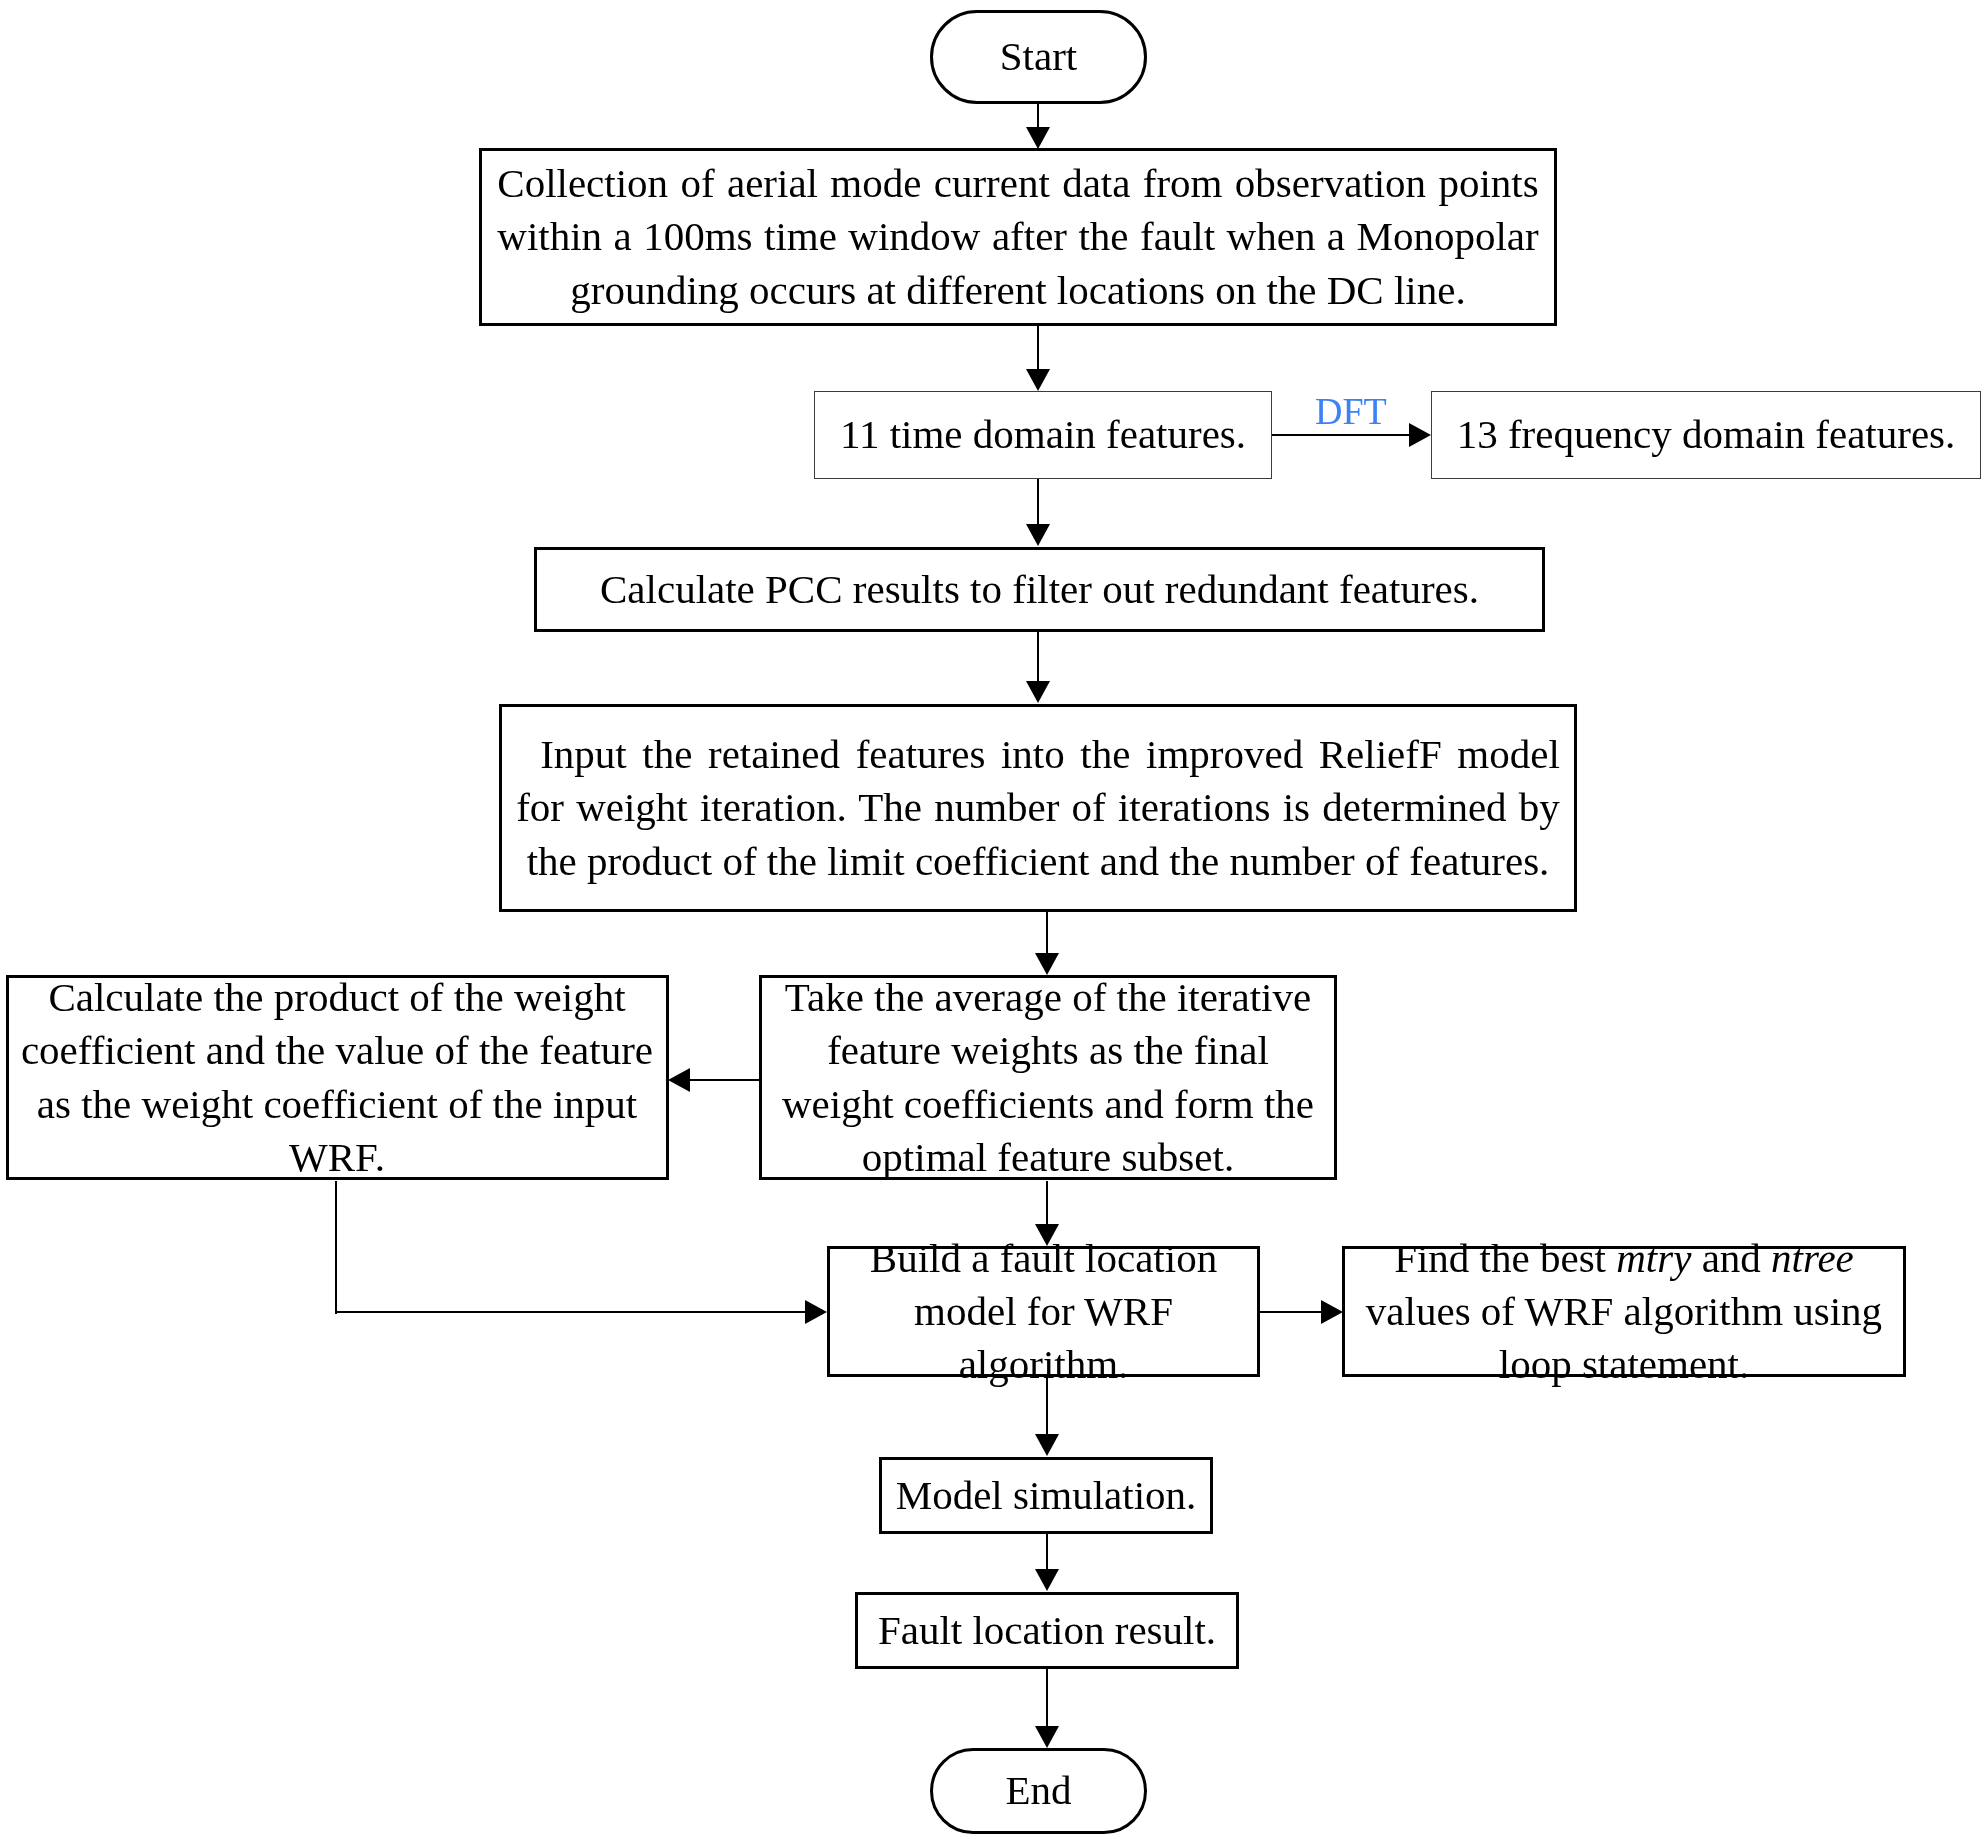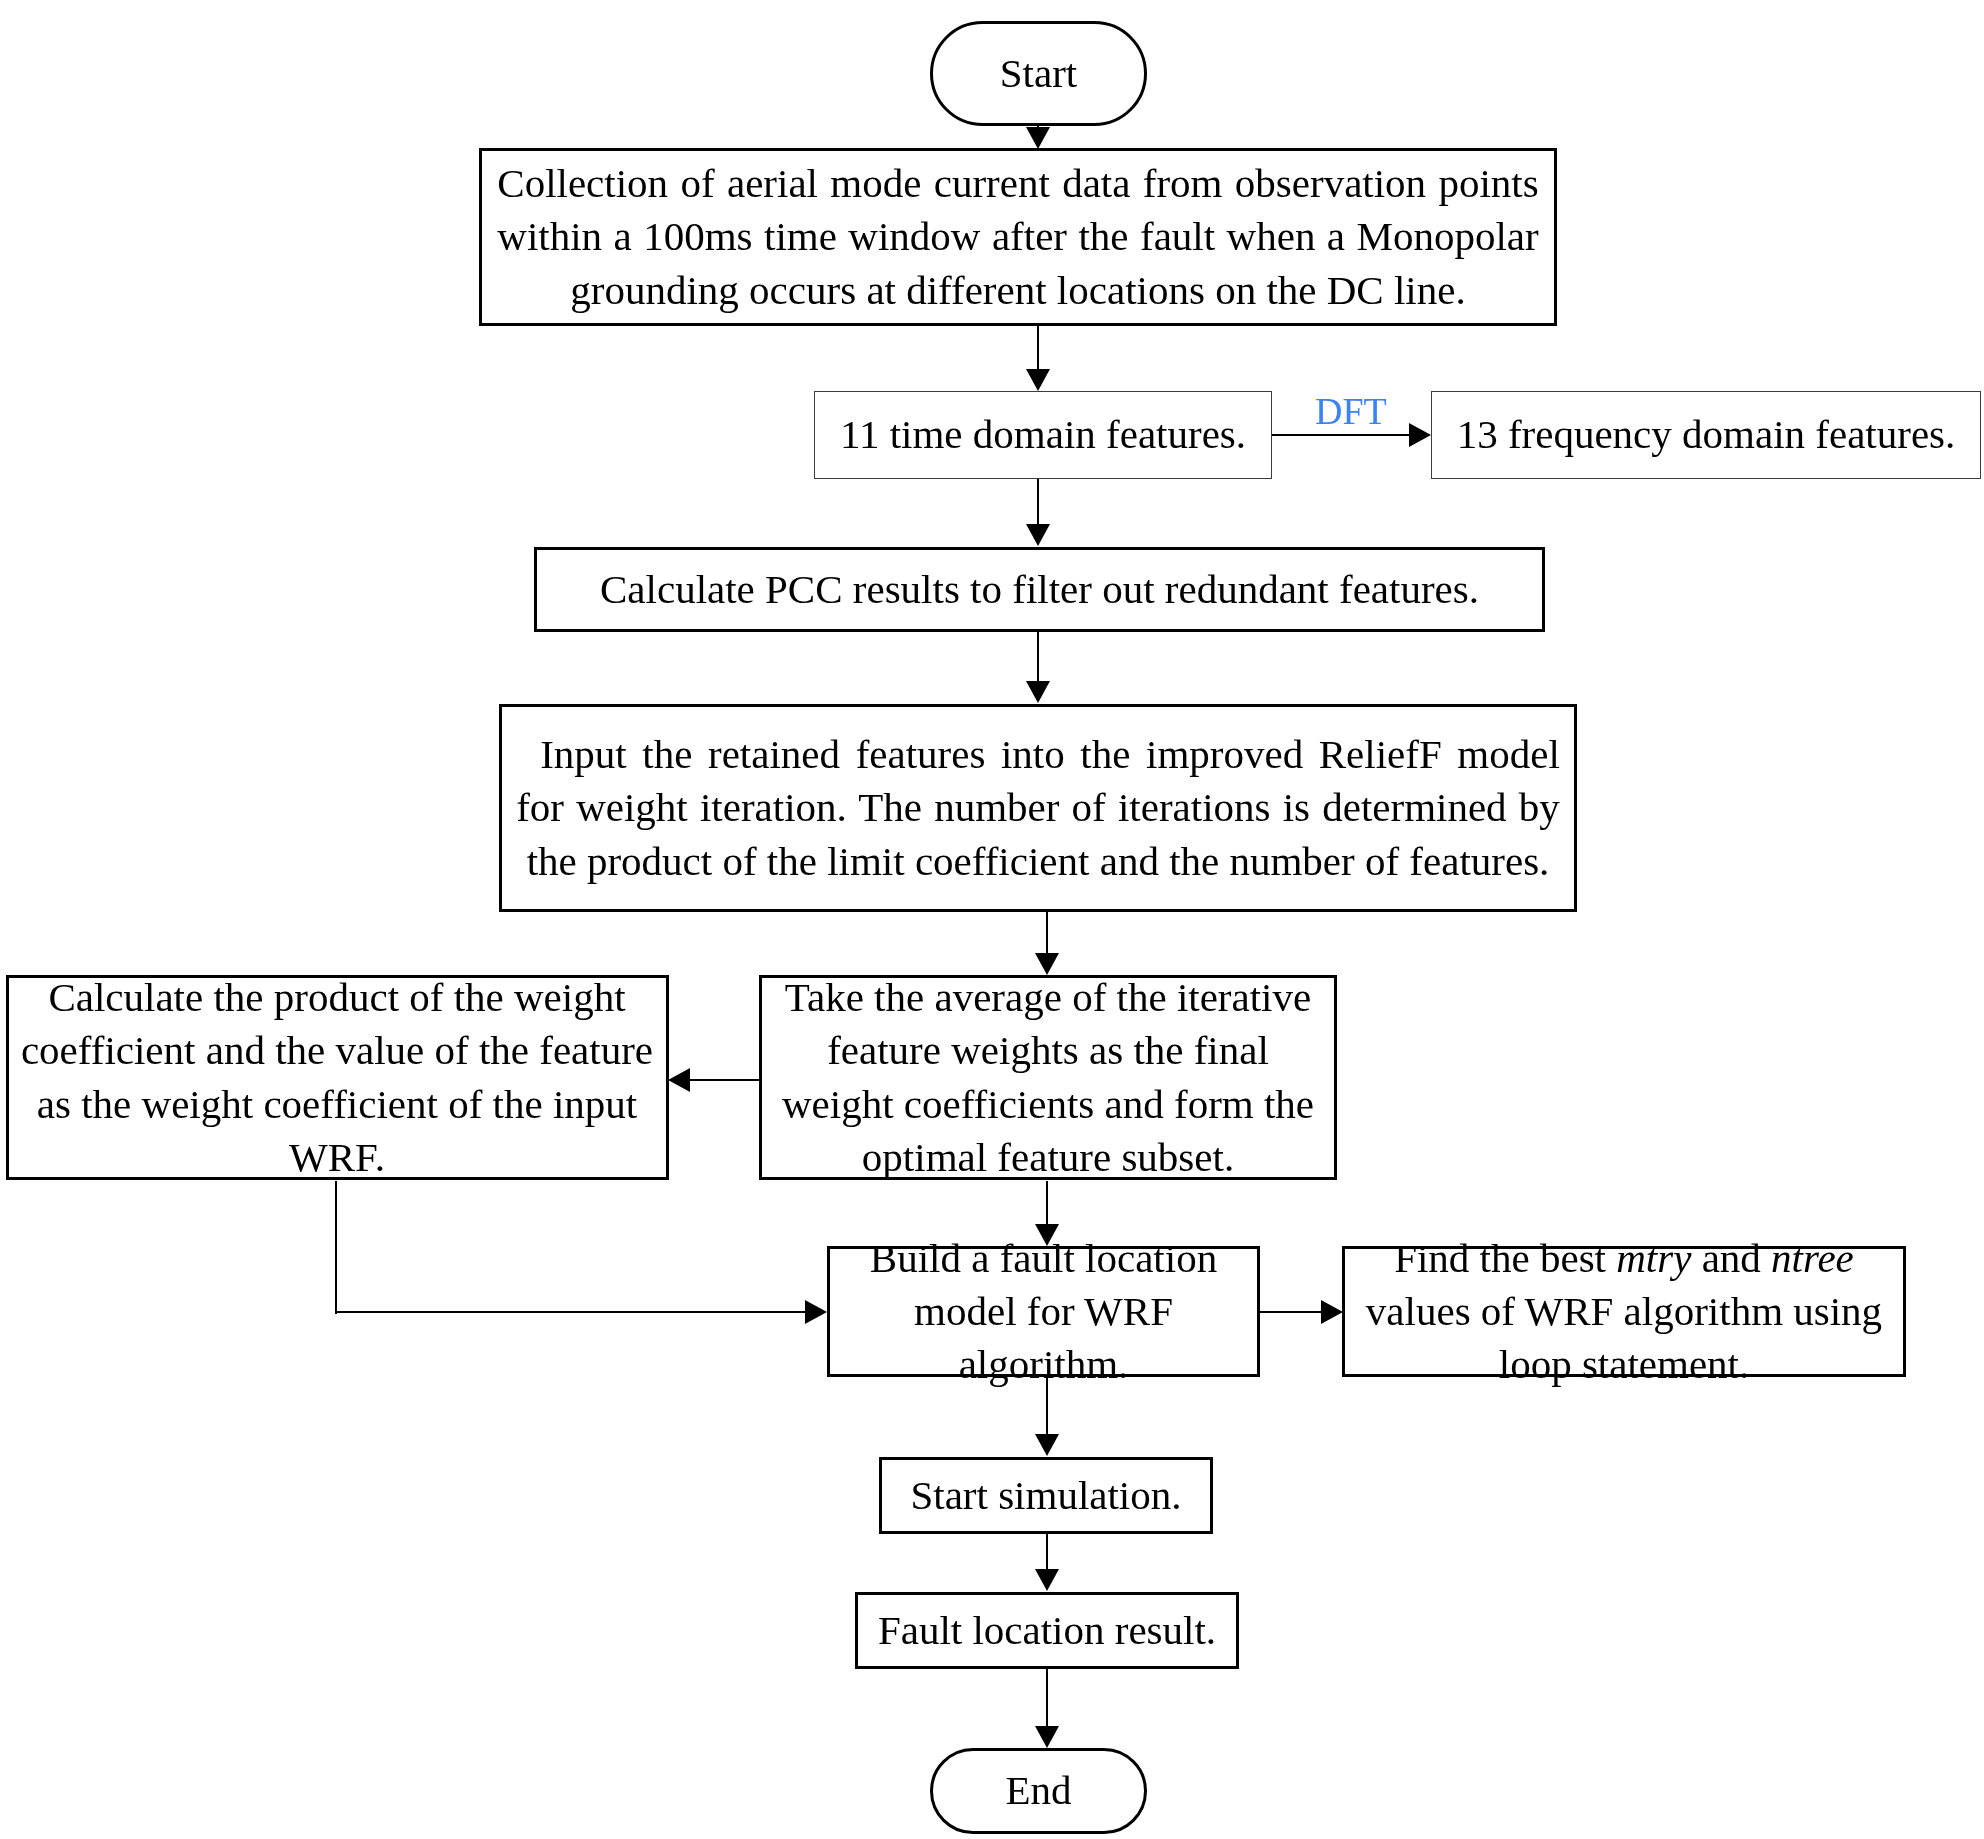--- a/index.html
+++ b/index.html
@@ -106,21 +106,21 @@
     border-right: 22px solid #000000;
     z-index: 2;
   }
   .ital { font-style: italic; }
 </style>
 </head>
 <body>
 
 <div id="canvas">
 
-  <div class="node terminal" style="left:930px; top:21px; width:217px; height:105px;">
+  <div class="node terminal" style="left:930px; top:10px; width:217px; height:94px;">
     <span class="txt">Start</span>
   </div>
 
   <div class="node process leftish" style="left:479px; top:148px; width:1078px; height:178px;">
     <span class="txt">Collection of aerial mode current data from observation points within a 100ms time window after the fault when a Monopolar grounding occurs at different locations on the DC line.</span>
   </div>
 
   <div class="node process-thin" style="left:814px; top:391px; width:458px; height:88px;">
     <span class="txt">11 time domain features.</span>
   </div>
@@ -147,21 +147,21 @@
 
   <div class="node process" style="left:759px; top:975px; width:578px; height:205px;">
     <span class="txt">Take the average of the iterative feature weights as the final weight coefficients and form the optimal feature subset.</span>
   </div>
 
   <div class="node process" style="left:1342px; top:1246px; width:564px; height:131px;">
     <span class="txt"><span>Find the best </span><span class="ital">mtry</span><span> and </span><span class="ital">ntree</span><span> values of WRF algorithm using loop statement.</span></span>
   </div>
 
   <div class="node process" style="left:879px; top:1457px; width:334px; height:77px;">
-    <span class="txt">Start simulation.</span>
+    <span class="txt">Model simulation.</span>
   </div>
 
   <div class="node process" style="left:855px; top:1592px; width:384px; height:77px;">
     <span class="txt">Fault location result.</span>
   </div>
 
   <div class="node terminal" style="left:930px; top:1748px; width:217px; height:86px;">
     <span class="txt">End</span>
   </div>
 

